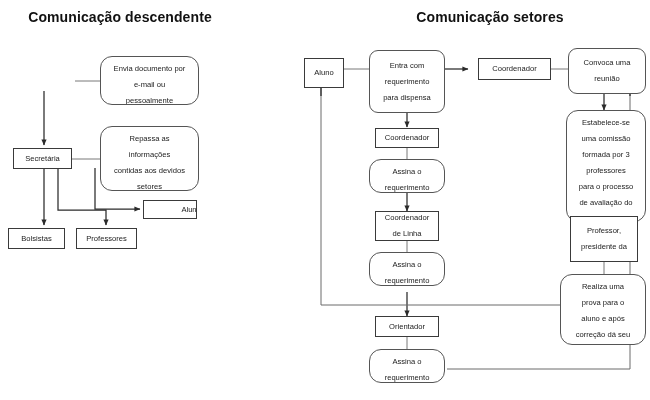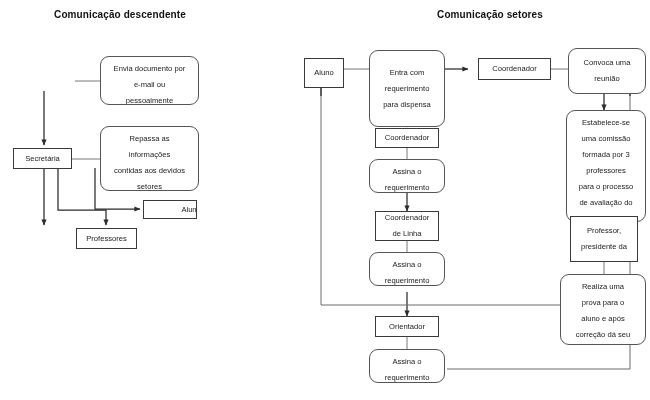--- a/index.html
+++ b/index.html
@@ -9,21 +9,21 @@
     font-family:"Liberation Sans", sans-serif;
     position:relative;
     overflow:hidden;
     color:#1a1a1a;
   }
   #canvas{position:absolute;left:0;top:0;width:650px;height:400px;}
   svg.wires{position:absolute;left:0;top:0;width:650px;height:400px;pointer-events:none;}
 
   .title{
     position:absolute;
-    font-size:10px;
+    font-size:14px;
     font-weight:bold;
     color:#111;
     letter-spacing:.1px;
     white-space:nowrap;
     text-align:center;
   }
 
   .node{
     position:absolute;
     box-sizing:border-box;
@@ -34,21 +34,21 @@
     align-items:center;
     justify-content:center;
     overflow:hidden;
     font-size:7.6px;
     line-height:16px;
     color:#1a1a1a;
     text-align:center;
   }
   .node.rounded{border-radius:9px;border-color:#555;}
   .node .ln{display:block;white-space:nowrap;}
-  .node.topalign{justify-content:flex-start;padding-top:4px;}
+  .node.topalign{justify-content:flex-start;padding-top:4px;border-radius:12px;}
 </style>
 </head>
 <body>
 
 <div id="canvas">
 
   <div class="title" style="left:20px;top:9px;width:200px;">Comunicação descendente</div>
   <div class="title" style="left:390px;top:9px;width:200px;">Comunicação setores</div>
 
   <svg class="wires" viewBox="0 0 650 400" xmlns="http://www.w3.org/2000/svg">
@@ -130,30 +130,33 @@
     <span class="ln">Repassa as</span>
     <span class="ln">informações</span>
     <span class="ln">contidas aos devidos</span>
     <span class="ln">setores</span>
   </div>
 
   <div class="node" style="left:143px;top:200px;width:54px;height:19px;padding-left:46px;">
     <span class="ln">Alunos</span>
   </div>
 
+  <div class="node" style="left:8px;top:228px;width:57px;height:21px;">
+    <span class="ln">Bolsistas</span>
+  </div>
 
   <div class="node" style="left:76px;top:228px;width:61px;height:21px;">
     <span class="ln">Professores</span>
   </div>
 
   <div class="node" style="left:304px;top:58px;width:40px;height:30px;">
     <span class="ln">Aluno</span>
   </div>
 
-  <div class="node rounded" style="left:369px;top:50px;width:76px;height:77px;">
+  <div class="node rounded" style="left:369px;top:50px;width:76px;height:63px;">
     <span class="ln">Entra com</span>
     <span class="ln">requerimento</span>
     <span class="ln">para dispensa</span>
   </div>
 
   <div class="node" style="left:375px;top:128px;width:64px;height:20px;">
     <span class="ln">Coordenador</span>
   </div>
 
   <div class="node rounded topalign" style="left:369px;top:159px;width:76px;height:34px;">

